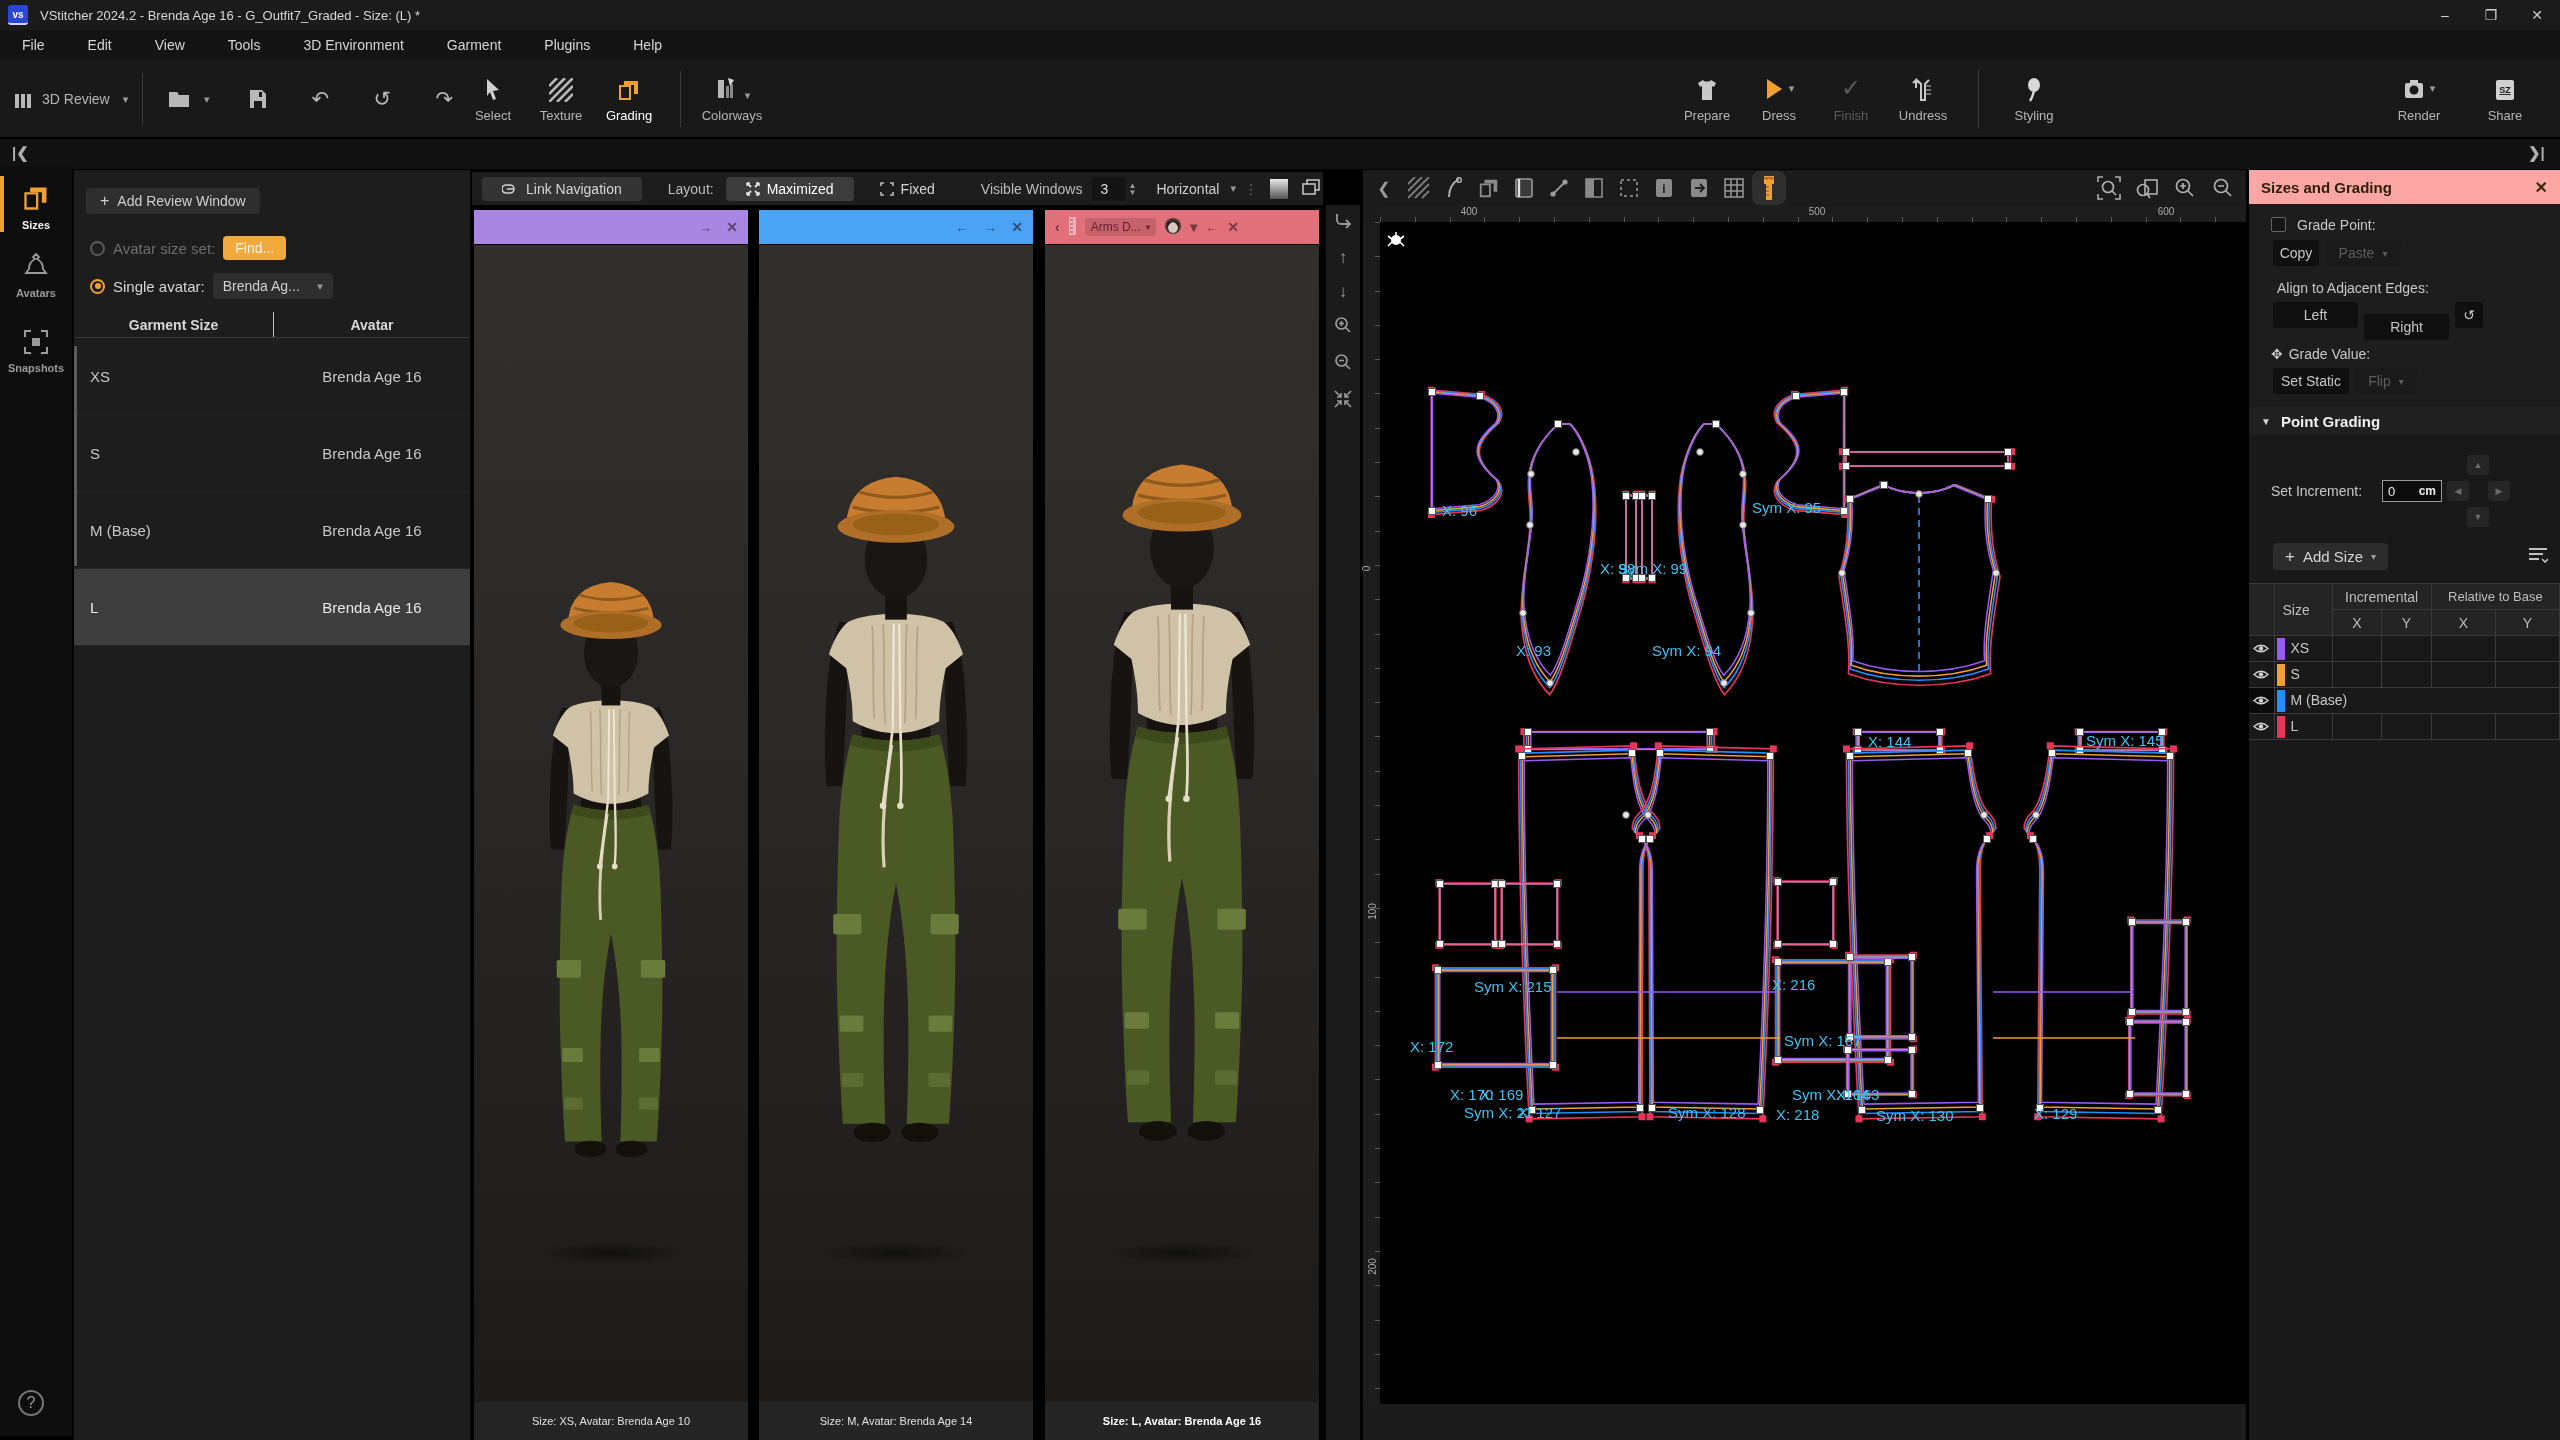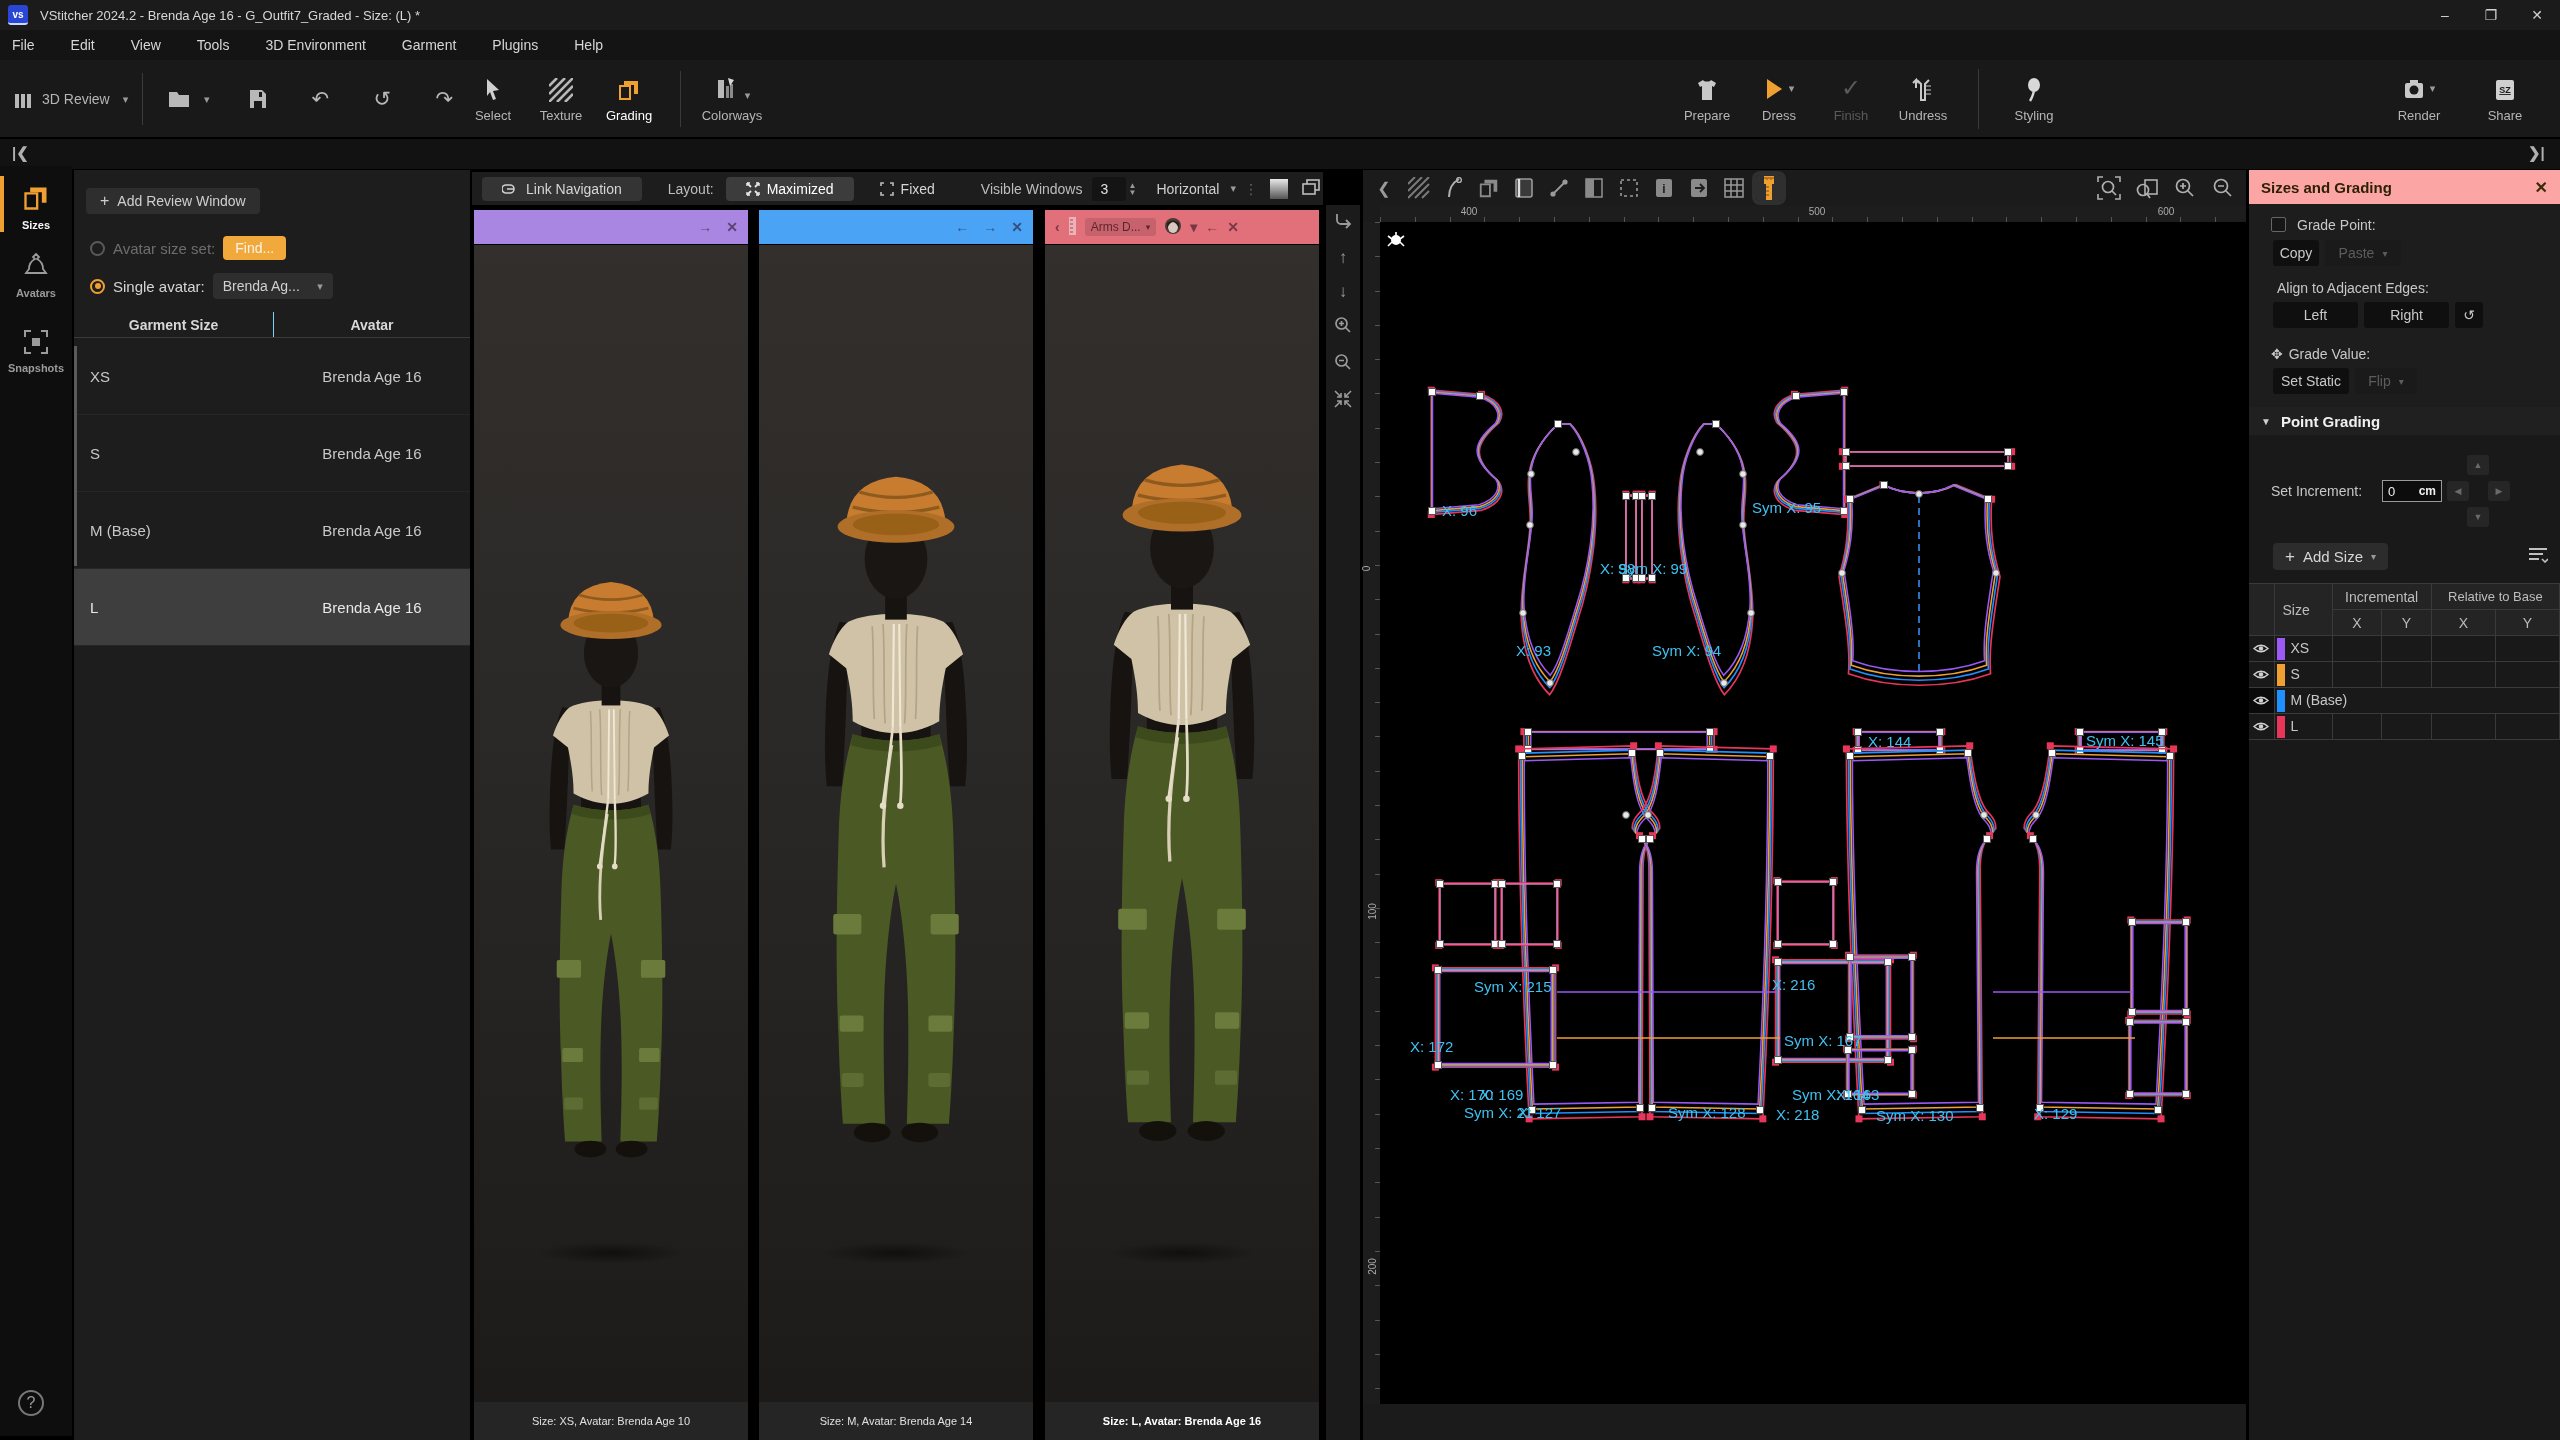--- a/index.html
+++ b/index.html
@@ -7,21 +7,21 @@
   .abs { position:absolute; }
 
   
   #titlebar { left:0; top:0; width:2560px; height:30px; background:#1b1b1b; display:flex; align-items:center; }
   #vs-logo { width:20px; height:20px; margin-left:8px; background:#2a46d4; border-radius:3px; color:#fff; font-size:10px; font-weight:bold; display:flex; align-items:center; justify-content:center; border-bottom:2px solid #cfd6ff; }
   #title-text { margin-left:12px; font-size:13px; color:#d8d8d8; }
   .winbtn { width:46px; height:30px; display:flex; align-items:center; justify-content:center; color:#cfcfcf; font-size:14px; }
   #win-buttons { margin-left:auto; display:flex; }
 
   
-  #menubar { left:0; top:30px; width:2560px; height:30px; background:#141414; display:flex; align-items:center; gap:12px; }
+  #menubar { left:0; top:30px; width:2560px; height:30px; background:#141414; display:flex; align-items:center; gap:19px; padding-left:10px; }
   .menu-item { padding:4px 12px; font-size:14px; color:#d6d6d6; }
 
   
   #toolbar { left:0; top:60px; width:2560px; height:78px; background:#191919; border-bottom:1px solid #000; }
   .tb-group { position:absolute; top:0; height:78px; display:flex; align-items:center; }
   .tb-btn { display:flex; flex-direction:column; align-items:center; justify-content:center; gap:6px; min-width:62px; }
   .tb-btn .lbl { font-size:13px; color:#b5b5b5; }
   .tb-btn.active .lbl { color:#fff; }
   .tb-btn.disabled .lbl { color:#5a5a5a; }
   .tb-divider { width:1px; height:52px; background:#3a3a3a; margin:0 14px; }
@@ -1028,21 +1028,21 @@
   </div>
   <span class="checkbox" style="left:22px; top:47px;"></span>
   <span class="gp-label" style="left:48px; top:47px;">Grade Point:</span>
   <div class="gp-btn" style="left:24px; top:70px; width:46px; height:26px;">Copy</div>
   <div class="gp-btn dis" style="left:76px; top:70px; width:76px; height:26px; gap:8px;">
     <span>Paste</span>
       <span style="font-size:10px;">▾</span>
   </div>
   <span class="gp-label" style="left:28px; top:110px;">Align to Adjacent Edges:</span>
   <div class="gp-btn" style="left:24px; top:132px; width:85px; height:26px;">Left</div>
-  <div class="gp-btn" style="left:115px; top:132px; width:85px; height:26px;">Right</div>
+  <div class="gp-btn" style="left:115px; top:144px; width:85px; height:26px;">Right</div>
   <div class="gp-btn" style="left:206px; top:132px; width:28px; height:26px;">↺</div>
   <span class="gp-label" style="left:22px; top:176px;">
     <span style="margin-right:6px;">✥</span><span>Grade Value:</span>
   </span>
   <div class="gp-btn" style="left:24px; top:198px; width:76px; height:26px;">Set Static</div>
   <div class="gp-btn dis" style="left:106px; top:198px; width:62px; height:26px; gap:8px;">
     <span>Flip</span>
       <span style="font-size:10px;">▾</span>
   </div>
 

